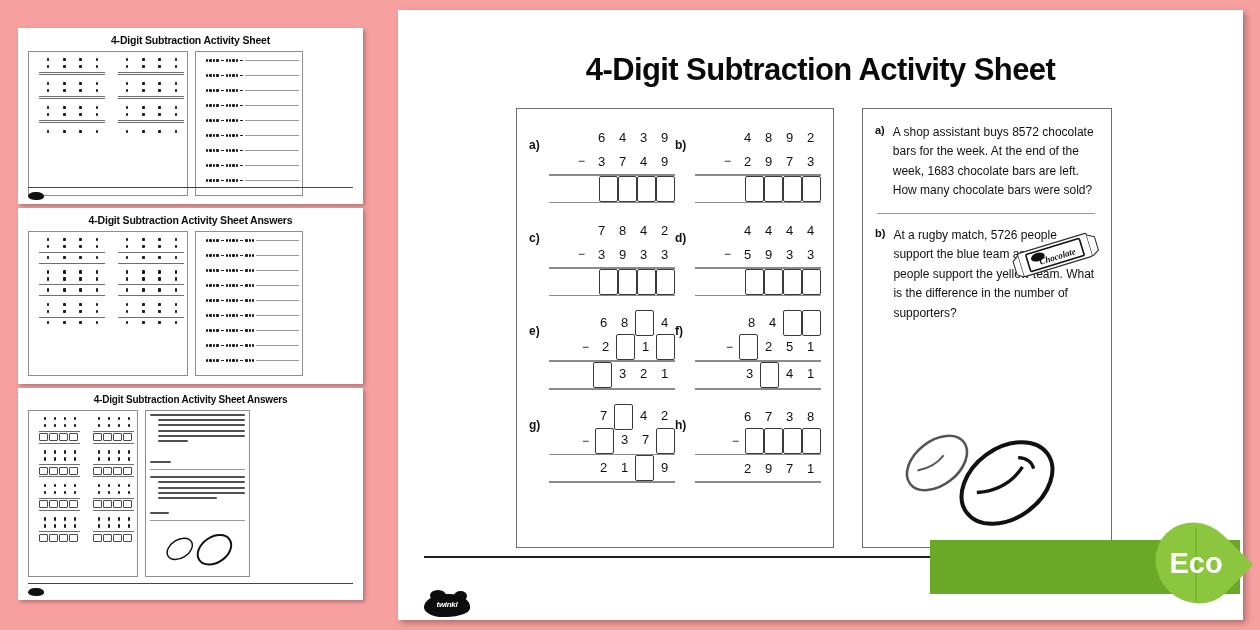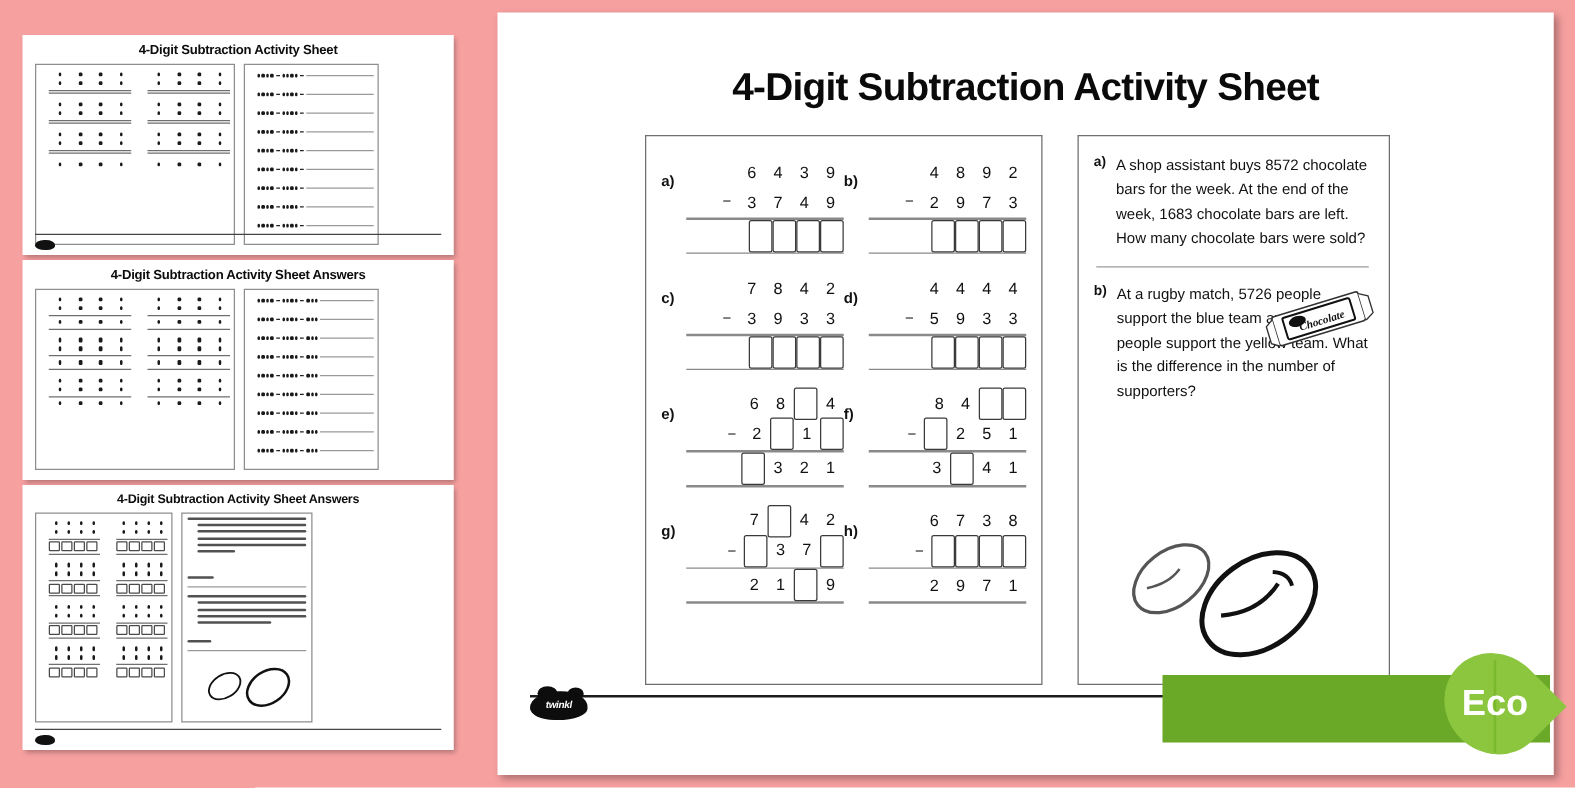--- a/index.html
+++ b/index.html
@@ -160,21 +160,21 @@
     font-size: 12px; line-height: 1.62; color: #111;
     font-family: "Liberation Sans", sans-serif;
   }
   .wp-divider { height: 1px; background: #9a9a9a; margin: 12px 2px; }
   #choc-art { position: absolute; right: 8px; top: 118px; width: 96px; height: 56px; }
   #rugby-art { position: absolute; left: 22px; bottom: 10px; width: 190px; height: 120px; }
 
   
   #main-rule { position: absolute; left: 26px; right: 26px; top: 546px; height: 2px; background: #1c1c1c; }
   #twinkl-logo {
-    position: absolute; left: 26px; top: 543px;
+    position: absolute; left: 26px; top: 584px;
     width: 46px; height: 24px;
   }
   #twinkl-logo .blob {
     width: 46px; height: 23px; background: #0d0d0d;
     border-radius: 52% 48% 55% 45% / 62% 58% 42% 45%;
     position: relative;
   }
   #twinkl-logo .blob:before {
     content: ""; position: absolute; left: 6px; top: -4px;
     width: 16px; height: 11px; background: #0d0d0d; border-radius: 50%;

